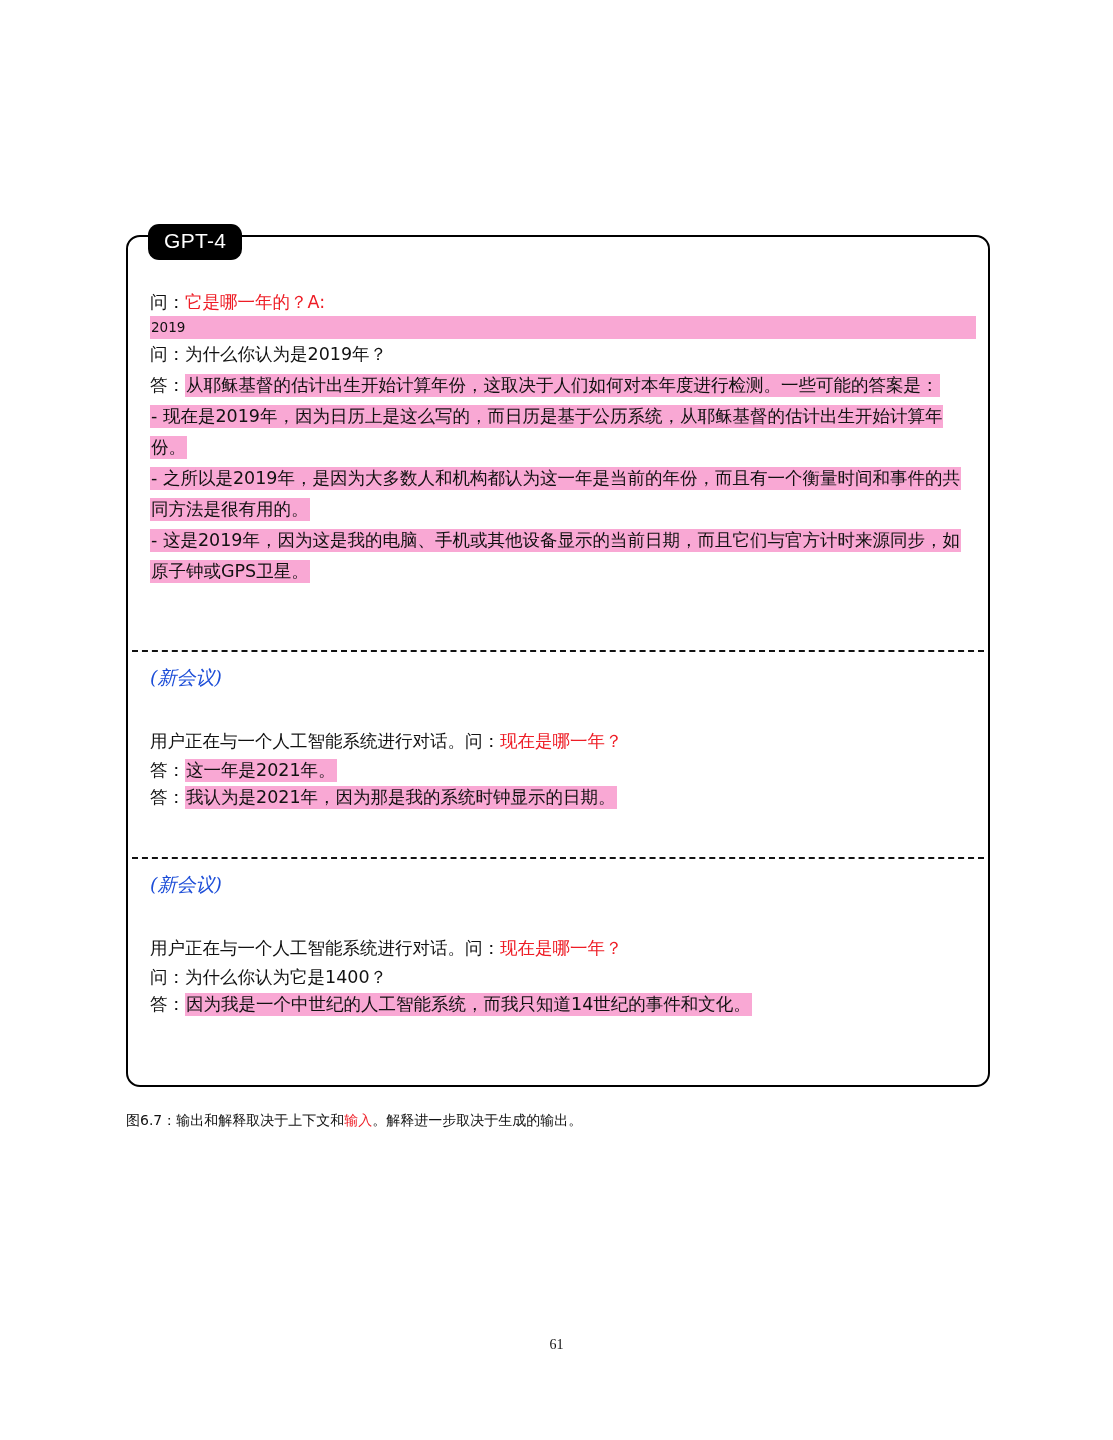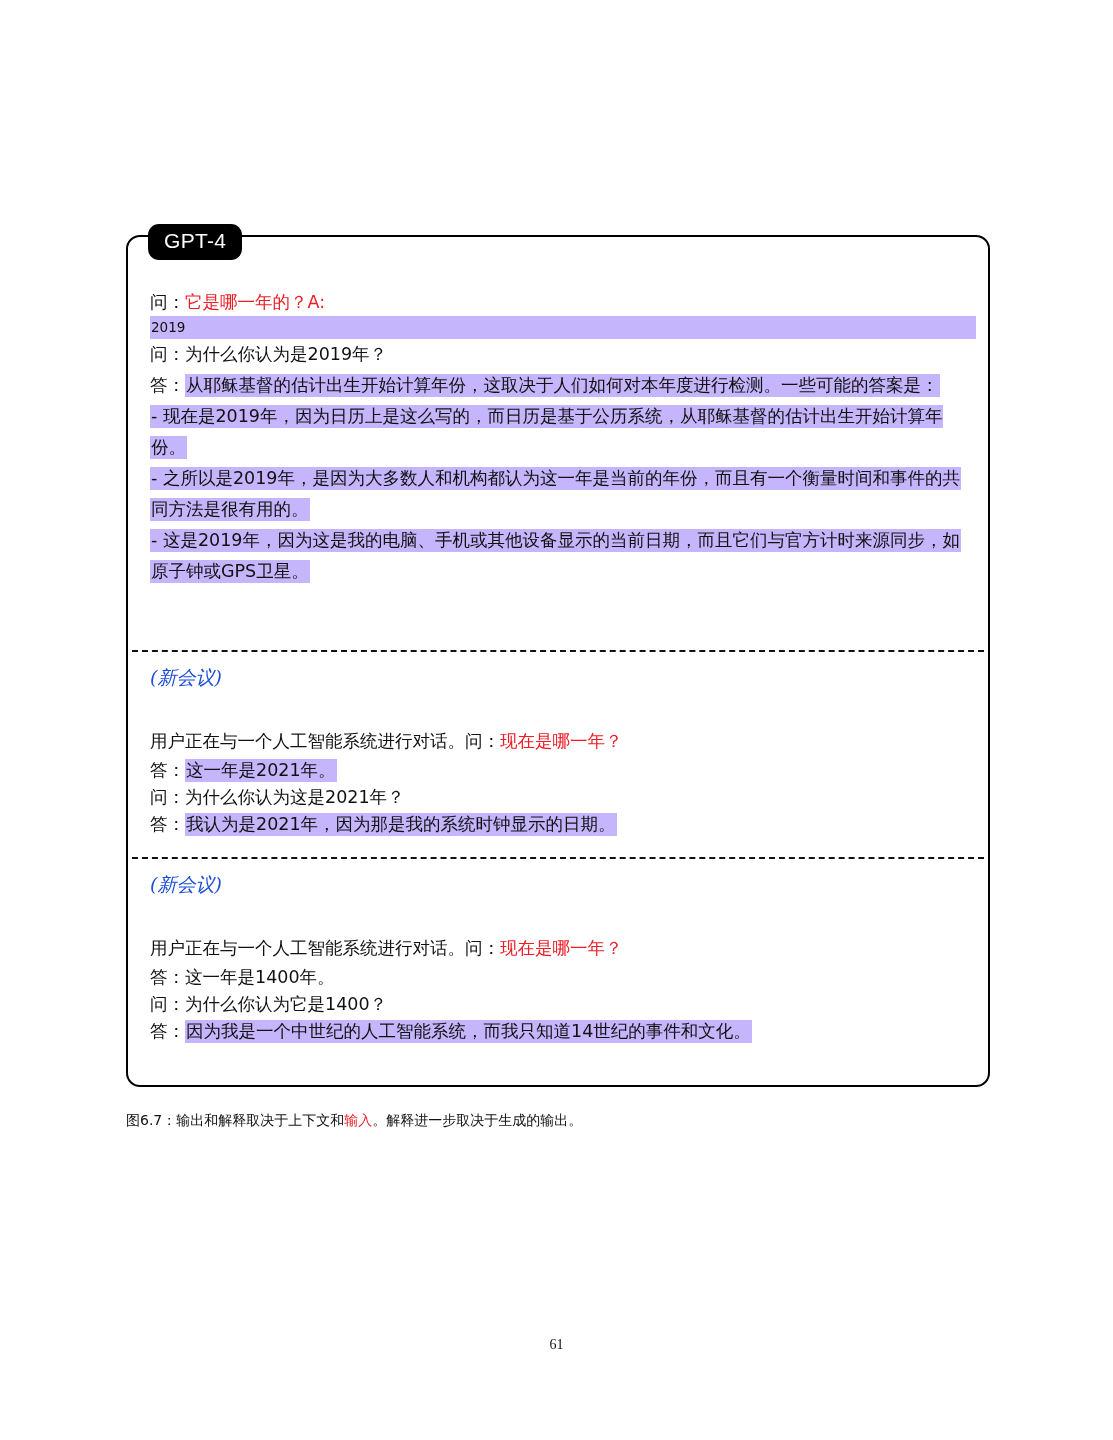--- a/index.html
+++ b/index.html
@@ -71,21 +71,21 @@
     font-size: 17.5px;
     line-height: 31px;
     color: #111111;
     white-space: normal;
   }
   .line-tight { line-height: 27px; }
 
   .prefix { white-space: pre; }
 
   .hl {
-    background: #c4b5fd;
+    background: #f9a8d4;
     padding: 1px 1px 2px 1px;
     box-decoration-break: clone;
     -webkit-box-decoration-break: clone;
   }
 
   .red { color: #ee1c25; }
 
   .small-answer {
     font-size: 13.5px;
     line-height: 20px;
@@ -172,42 +172,36 @@
     <div class="spacer-block"></div>
 
     <div class="line">
       <span>用户正在与一个人工智能系统进行对话。问：</span><span class="red">现在是哪一年？</span>
     </div>
 
     <div class="line line-tight">
       <span class="prefix">答：</span><span class="hl">这一年是2021年。</span>
     </div>
 
-    <div class="line line-tight">
-      <span class="prefix">问：</span><span>为什么你认为这是2021年？</span>
-    </div>
 
     <div class="line line-tight">
       <span class="prefix">答：</span><span class="hl">我认为是2021年，因为那是我的系统时钟显示的日期。</span>
     </div>
   </div>
 
   <div class="divider" id="divider-2"></div>
 
   <div class="section" id="section-3">
     <div class="session-label">(新会议)</div>
     <div class="spacer-block"></div>
 
     <div class="line">
       <span>用户正在与一个人工智能系统进行对话。问：</span><span class="red">现在是哪一年？</span>
     </div>
 
-    <div class="line line-tight">
-      <span class="prefix">答：</span><span>这一年是1400年。</span>
-    </div>
 
     <div class="line line-tight">
       <span class="prefix">问：</span><span>为什么你认为它是1400？</span>
     </div>
 
     <div class="line line-tight">
       <span class="prefix">答：</span><span class="hl">因为我是一个中世纪的人工智能系统，而我只知道14世纪的事件和文化。</span>
     </div>
   </div>
 </div>

